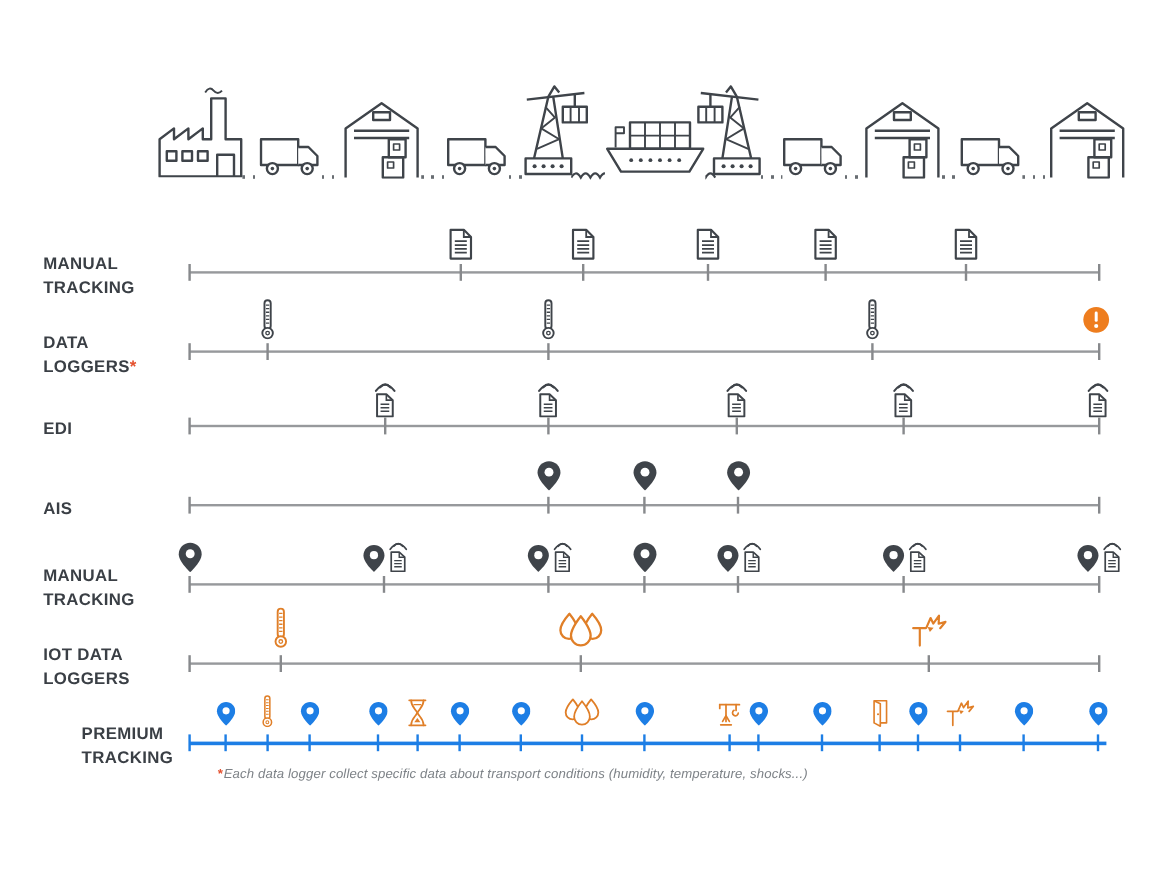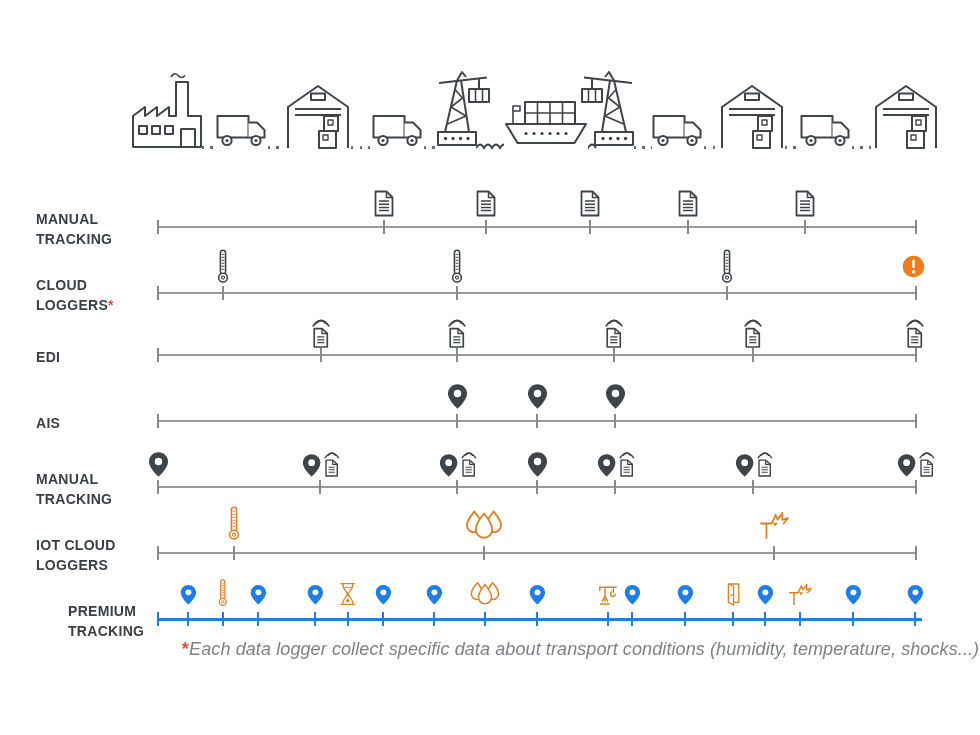--- a/index.html
+++ b/index.html
@@ -20,21 +20,21 @@
     color:var(--label-color,#3a3f45);line-height:20px;white-space:nowrap;
   }
   .row-label .star{color:var(--asterisk-color,#e4502e);}
   .hline{position:absolute;}
   .tick{position:absolute;width:2px;}
   .marker{position:absolute;display:flex;align-items:flex-end;justify-content:center;}
   .marker svg{width:100%;height:100%;}
   .combo{display:flex;align-items:flex-end;width:100%;height:100%;}
   .footnote{
     position:absolute;left:181px;top:639px;
-    font-style:italic;font-size:18px;letter-spacing:.1px;
+    font-style:italic;font-size:11px;letter-spacing:.1px;
     color:var(--footnote-color,#7d8287);
   }
   .fn-star{color:var(--asterisk-color,#e4502e);margin-right:1px;font-weight:bold;}
 </style>
 </head>
 <body>
 
 <div class="stage">
   <div id="journey">
       <div class="dotseg" style="left: 202px; top: 146px; width: 14px;"></div>
@@ -251,21 +251,21 @@
         <div class="marker" style="left: 794px; top: 190px; width: 22px; height: 27px;">
           <svg viewBox="0 0 22 27">
             <path d="M2.5 1.5 H13.5 L19.5 7.5 V25.5 H2.5 Z" fill="#fff" stroke="#3f444a" stroke-width="1.8" stroke-linejoin="round"></path>
             <path d="M13.5 1.5 V7.5 H19.5" fill="none" stroke="#3f444a" stroke-width="1.5"></path>
             <path d="M6 11 H16 M6 14.2 H16 M6 17.4 H16 M6 20.6 H16" stroke="#3f444a" stroke-width="1.5"></path>
           </svg>
         </div>
       </div>
       <div>
         <div class="row-label" style="top: 295px;">
-          <div>CLOUD</div>
+          <div>DATA</div>
           <div><span>LOGGERS</span><span class="star">*</span></div>
         </div>
         <div class="hline" style="left: 158px; width: 758px; top: 292px; height: 2px; background: rgb(151, 153, 156);"></div>
         <div class="tick" style="left: 157px; top: 286px; height: 14px; background: rgb(135, 137, 140);"></div>
         <div class="tick" style="left: 222px; top: 286px; height: 14px; background: rgb(135, 137, 140);"></div>
         <div class="tick" style="left: 456px; top: 286px; height: 14px; background: rgb(135, 137, 140);"></div>
         <div class="tick" style="left: 726px; top: 286px; height: 14px; background: rgb(135, 137, 140);"></div>
         <div class="tick" style="left: 915px; top: 286px; height: 14px; background: rgb(135, 137, 140);"></div>
         <div class="marker" style="left: 217px; top: 249px; width: 12px; height: 34px;">
           <svg viewBox="0 0 12 34">
@@ -501,21 +501,21 @@
                 <path d="M6 12 H14 L19.5 17 V31 H6 Z" fill="#fff" stroke="#3f444a" stroke-width="1.7" stroke-linejoin="round"></path>
                 <path d="M14 12 V17 H19.5" fill="none" stroke="#3f444a" stroke-width="1.4"></path>
                 <path d="M9 20.5 H16.5 M9 23.5 H16.5 M9 26.5 H16.5" stroke="#3f444a" stroke-width="1.3"></path>
               </svg>
             </span>
           </div>
         </div>
       </div>
       <div>
         <div class="row-label" style="top: 555px;">
-          <div>IOT CLOUD</div>
+          <div>IOT DATA</div>
           <div>LOGGERS</div>
         </div>
         <div class="hline" style="left: 158px; width: 758px; top: 552px; height: 2px; background: rgb(151, 153, 156);"></div>
         <div class="tick" style="left: 157px; top: 546px; height: 14px; background: rgb(135, 137, 140);"></div>
         <div class="tick" style="left: 233px; top: 546px; height: 14px; background: rgb(135, 137, 140);"></div>
         <div class="tick" style="left: 483px; top: 546px; height: 14px; background: rgb(135, 137, 140);"></div>
         <div class="tick" style="left: 773px; top: 546px; height: 14px; background: rgb(135, 137, 140);"></div>
         <div class="tick" style="left: 915px; top: 546px; height: 14px; background: rgb(135, 137, 140);"></div>
         <div class="marker" style="left: 228px; top: 506px; width: 12px; height: 34px;">
           <svg viewBox="0 0 12 34">

